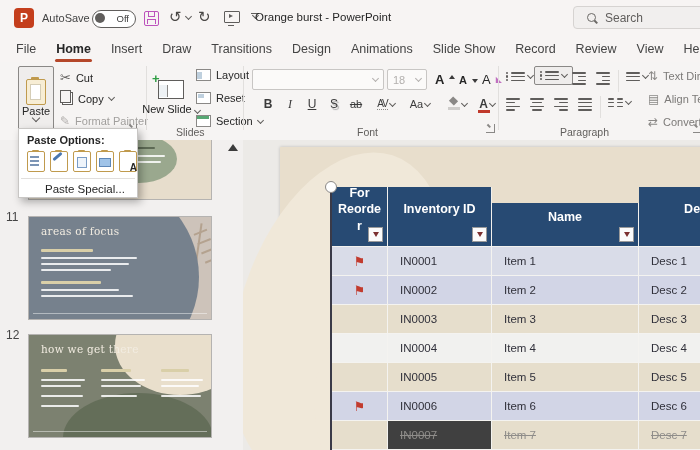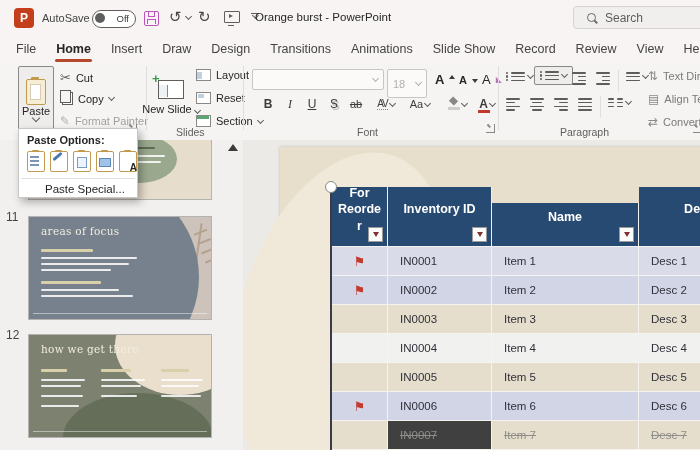--- a/index.html
+++ b/index.html
@@ -197,22 +197,22 @@
       <span class="mag"></span>
       <span id="search-text">Search</span>
     </div>
   </div>
 
   <div id="tabbar">
       <div class="tab">File</div>
       <div class="tab active">Home</div>
       <div class="tab">Insert</div>
       <div class="tab">Draw</div>
+      <div class="tab">Transitions</div>
       <div class="tab">Design</div>
-      <div class="tab">Transitions</div>
       <div class="tab">Animations</div>
       <div class="tab">Slide Show</div>
       <div class="tab">Record</div>
       <div class="tab">Review</div>
       <div class="tab">View</div>
       <div class="tab">Help</div>
     </div>
 
   <div id="ribbon">
 
@@ -255,21 +255,21 @@
       <span>Section</span>
       <span class="chv sm"></span>
     </div>
     <div class="grp-label" style="left:176px;">Slides</div>
     <div class="rb-sep" style="left:243px;"></div>
 
     <div class="combo" style="left:252px;top:7px;width:132px;height:21px;">
       <span></span>
         <span class="chv sm"></span>
     </div>
-    <div class="combo" style="left:387px;top:7px;width:40px;height:29px;text-align:center;">
+    <div class="combo" style="left:387px;top:7px;width:40px;height:21px;text-align:center;">
       <span>18</span>
         <span class="chv sm"></span>
     </div>
     <div class="rbtn" style="left:435px;top:10px;font-size:13px;font-weight:bold;">
         <span>A</span>
         <span class="tiny-tri-up"></span>
       </div>
     <div class="rbtn" style="left:459px;top:12px;font-size:11px;font-weight:bold;">
         <span>A</span>
         <span class="tiny-tri-dn"></span>

